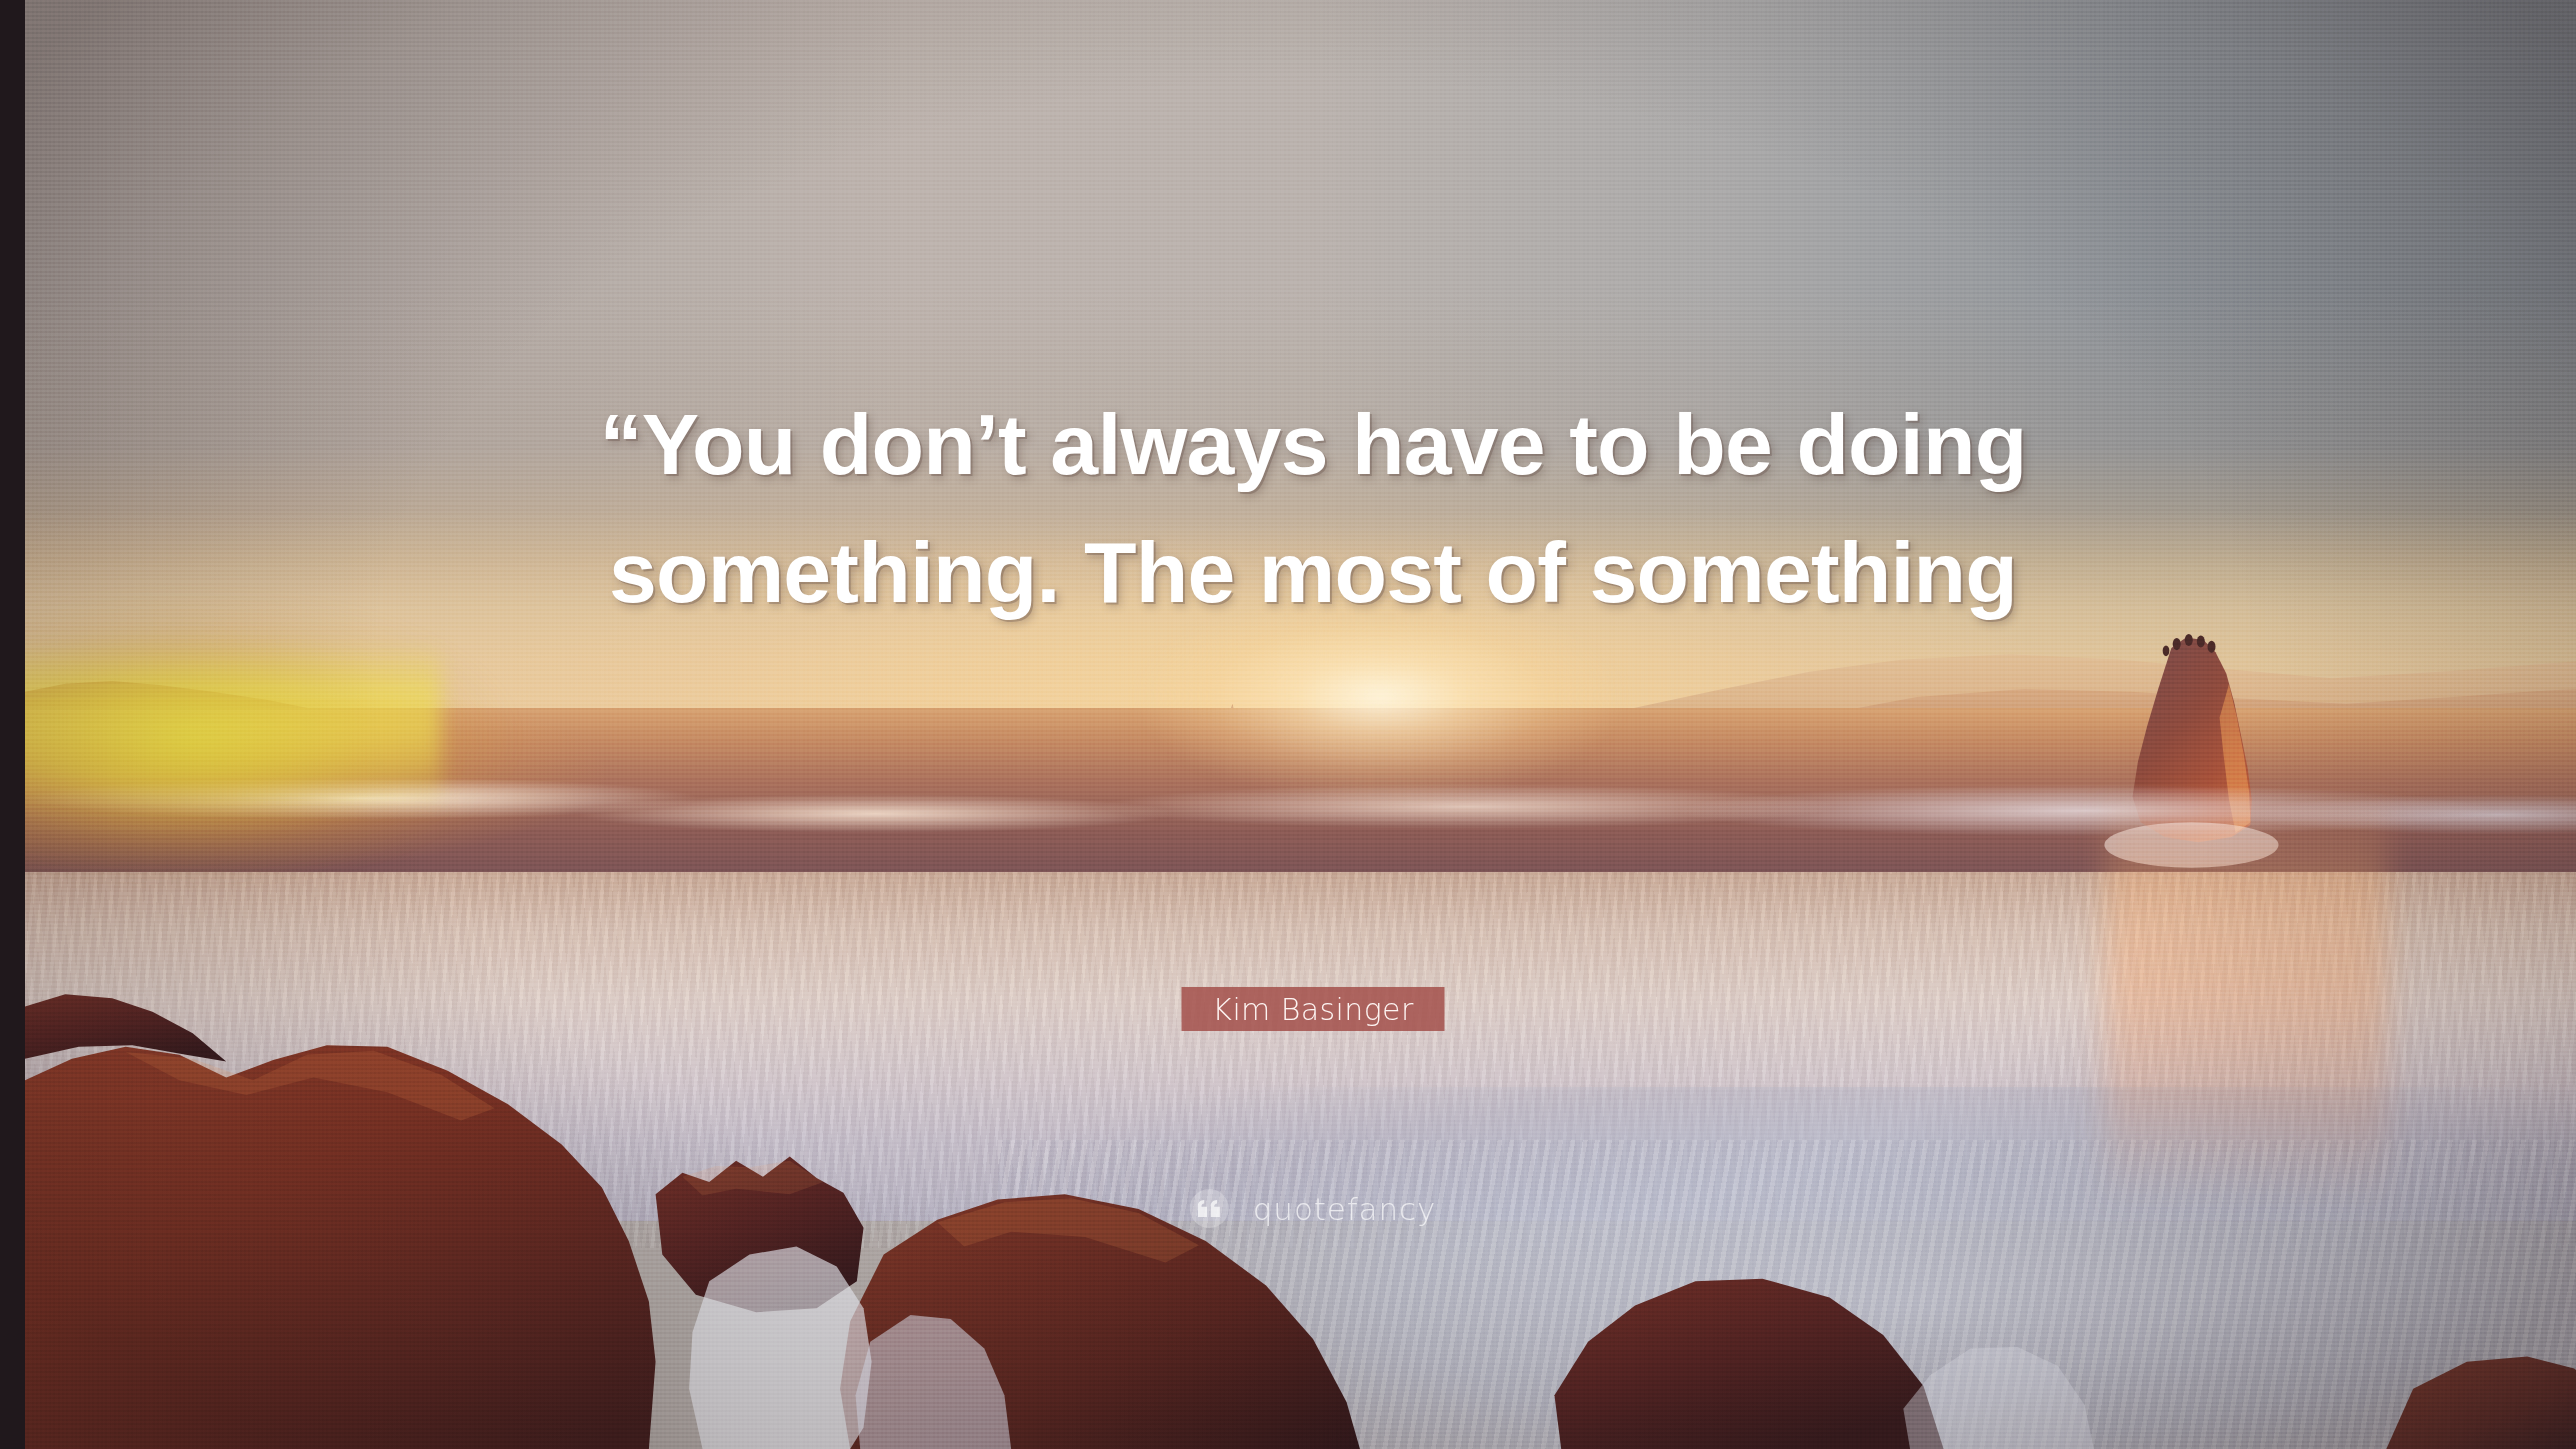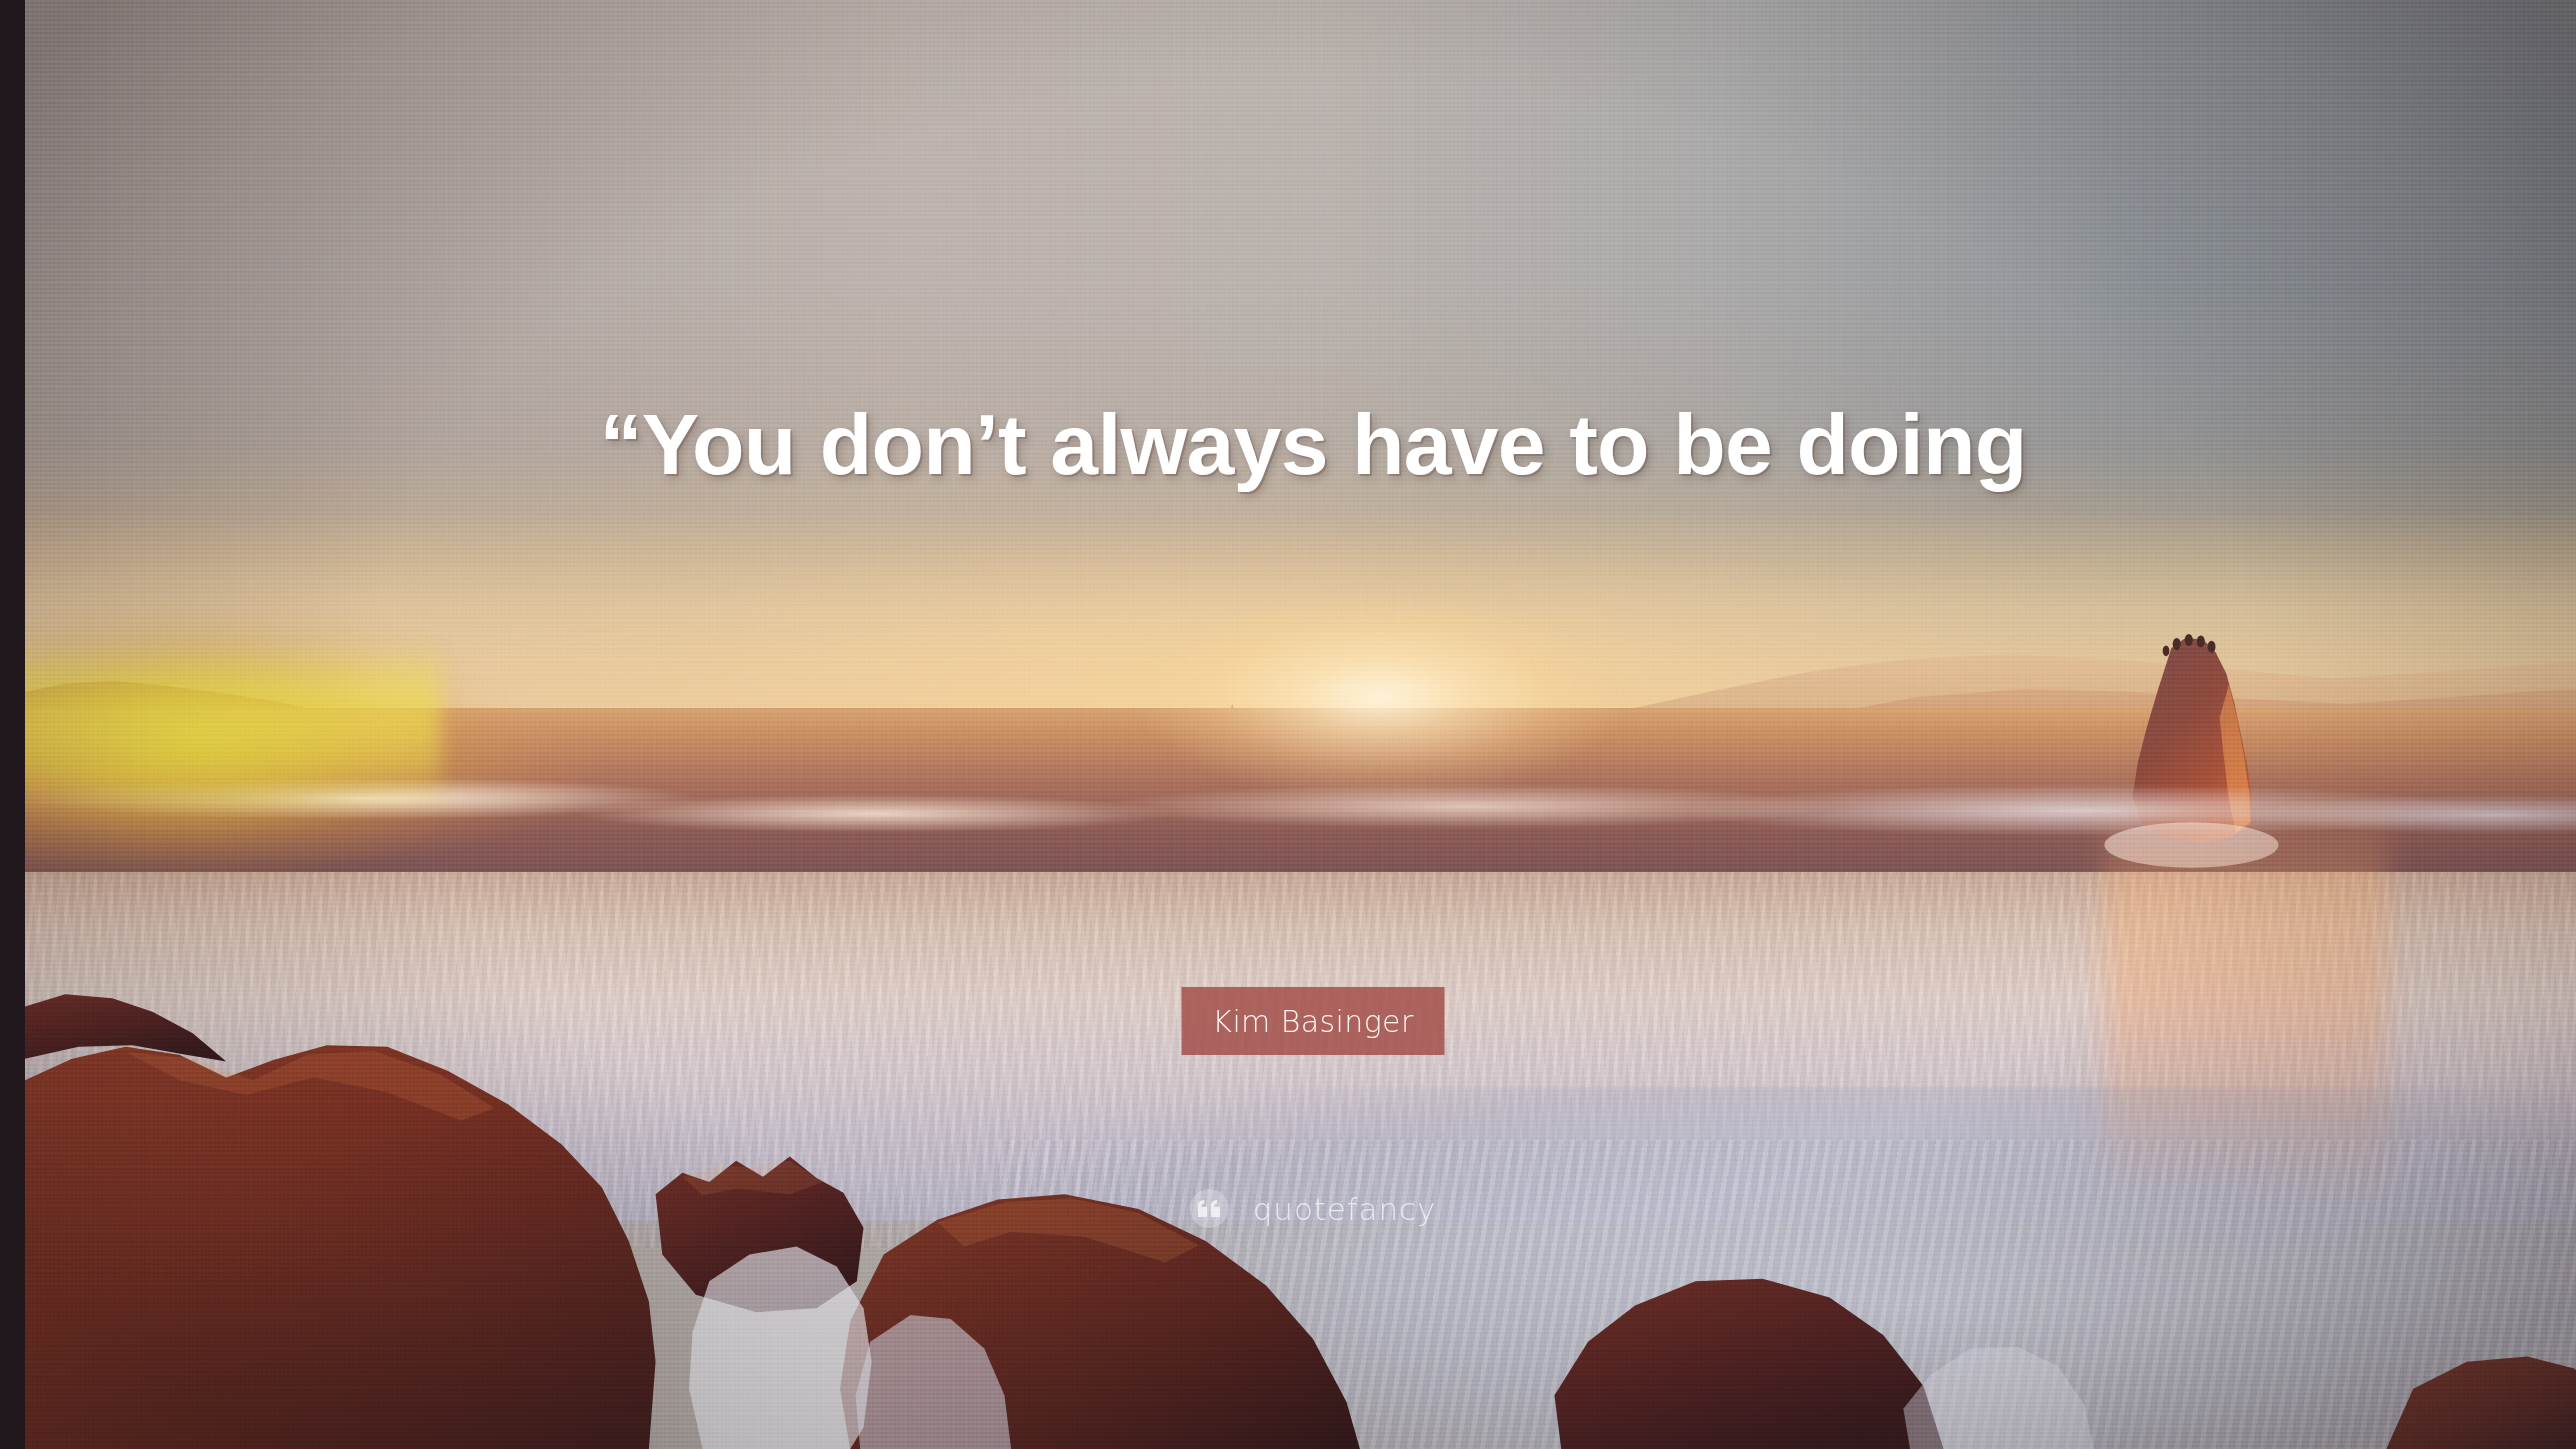--- a/index.html
+++ b/index.html
@@ -214,21 +214,21 @@
     text-shadow:
        2px 2px 0 rgba(96,72,66,0.30),
        3.4px 4px 8px rgba(80,56,50,0.28);
     word-spacing:1.3px;
   }
 
   .author-badge{
     position:absolute;
     left:50%; transform:translateX(-50%);
     top:987px;
-    min-width:263px; height:68px;
+    min-width:263px; height:44px;
     padding:0 23px;
     display:flex; align-items:center; justify-content:center;
     background:rgba(160,72,68,0.80);
     pointer-events:auto;
   }
   .author-name{
     font-family:"DejaVu Sans", sans-serif;
     font-weight:300;
     font-size:30px;
     letter-spacing:0.4px;
@@ -376,20 +376,21 @@
   <div class="flare-left-streak"></div>
   <div class="flare-sun"></div>
   <div class="flare-streak-right"></div>
   <div class="vignette"></div>
   <div class="grain"></div>
 
   <div class="content">
 
     <div class="quote-block">
       <div class="quote-text">“You don’t always have to be doing</div>
+      <div class="quote-text">something. The most of something</div>
     </div>
 
     <div class="author-badge">
       <span class="author-name">Kim Basinger</span>
     </div>
 
     <div class="watermark">
       <span class="wm-logo">
         <svg width="23" height="17.4" viewBox="0 0 34 26" xmlns="http://www.w3.org/2000/svg">
           <path fill="#ffffff" d="M0,26 L0,9 C0,3.6 3.4,0.4 9.5,0 L9.5,5.4 C6.6,5.8 5.3,7.2 5.3,9.4 L5.3,10.2 L13.6,10.2 L13.6,26 Z"></path>

